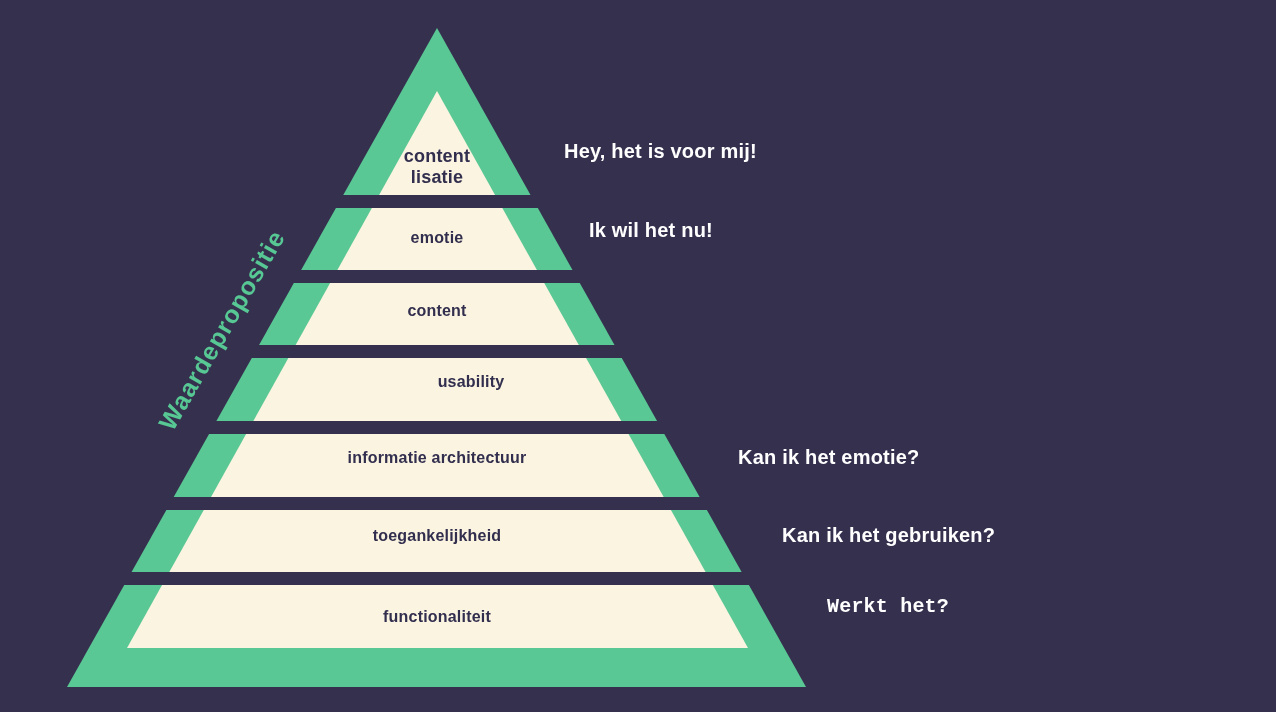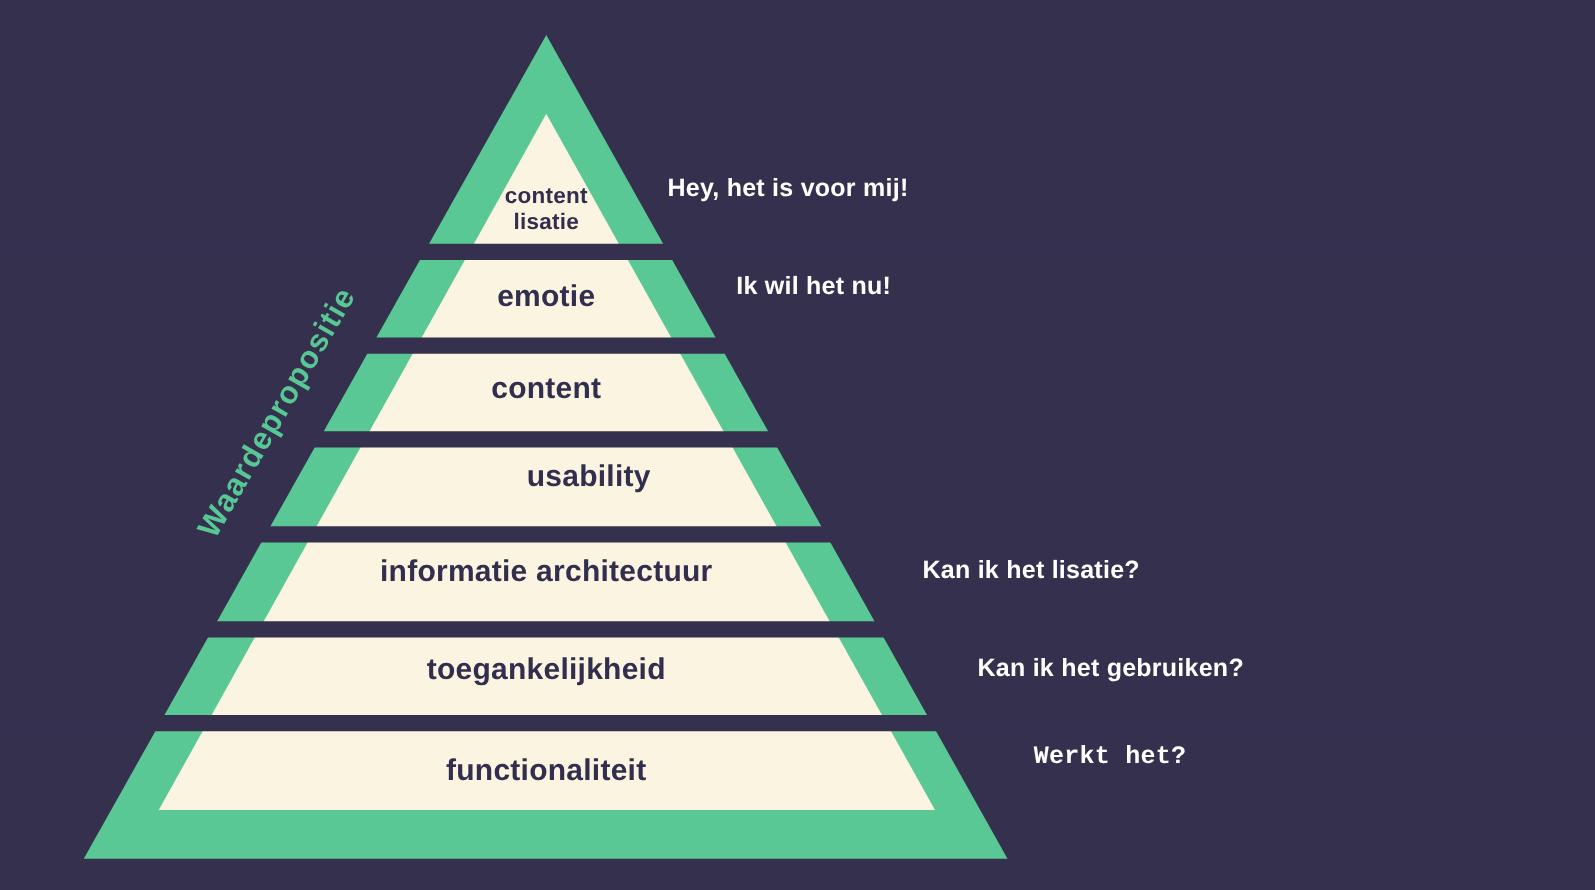--- a/index.html
+++ b/index.html
@@ -23,21 +23,21 @@
   .pyramid-svg { position: absolute; left: 0; top: 0; }
   .outer-tri { fill: var(--green); }
   .inner-tri { fill: var(--cream); }
   .stripe { fill: var(--background); }
 
   .level-label {
     position: absolute;
     left: 437px;
     transform: translate(-50%, -50%);
     font-weight: 700;
-    font-size: 24px;
+    font-size: 16px;
     color: var(--label_text);
     white-space: pre-line;
     text-align: center;
     letter-spacing: 0.2px;
   }
   .label-0 { top: 167px; font-size: 18px; line-height: 21px; }
   .label-1 { top: 238px; }
   .label-2 { top: 311px; text-align: center; }
   .label-3 { top: 382px; margin-left: 34px; }
   .label-4 { top: 458px; }
@@ -46,21 +46,21 @@
 
   .level-annotation {
     position: absolute;
     transform: translateY(-50%);
     font-weight: 700;
     font-size: 20px;
     color: var(--annotation_text);
     white-space: nowrap;
     letter-spacing: 0.2px;
   }
-  .ann-0 { left: 534px; top: 151px; }
+  .ann-0 { left: 564px; top: 151px; }
   .ann-1 { left: 589px; top: 230px; }
   .ann-2 { left: 648px; top: 304px; }
   .ann-3 { left: 692px; top: 381px; }
   .ann-4 { left: 738px; top: 457px; }
   .ann-5 { left: 782px; top: 535px; }
   .ann-6 { left: 827px; top: 606px; font-family: Liberation Mono, monospace; }
 
   .pyramid-title {
     position: absolute;
     left: 222px;
@@ -95,17 +95,17 @@
 lisatie</div>
   <div class="level-label label-1">emotie</div>
   <div class="level-label label-2">content</div>
   <div class="level-label label-3">usability</div>
   <div class="level-label label-4">informatie architectuur</div>
   <div class="level-label label-5">toegankelijkheid</div>
   <div class="level-label label-6">functionaliteit</div>
 
   <div class="level-annotation ann-0">Hey, het is voor mij!</div>
   <div class="level-annotation ann-1">Ik wil het nu!</div>
-  <div class="level-annotation ann-4">Kan ik het lisatie?</div>
+  <div class="level-annotation ann-4">Kan ik het emotie?</div>
   <div class="level-annotation ann-5">Kan ik het gebruiken?</div>
   <div class="level-annotation ann-6">Werkt het?</div>
 
 </div>
 
 </body></html>

